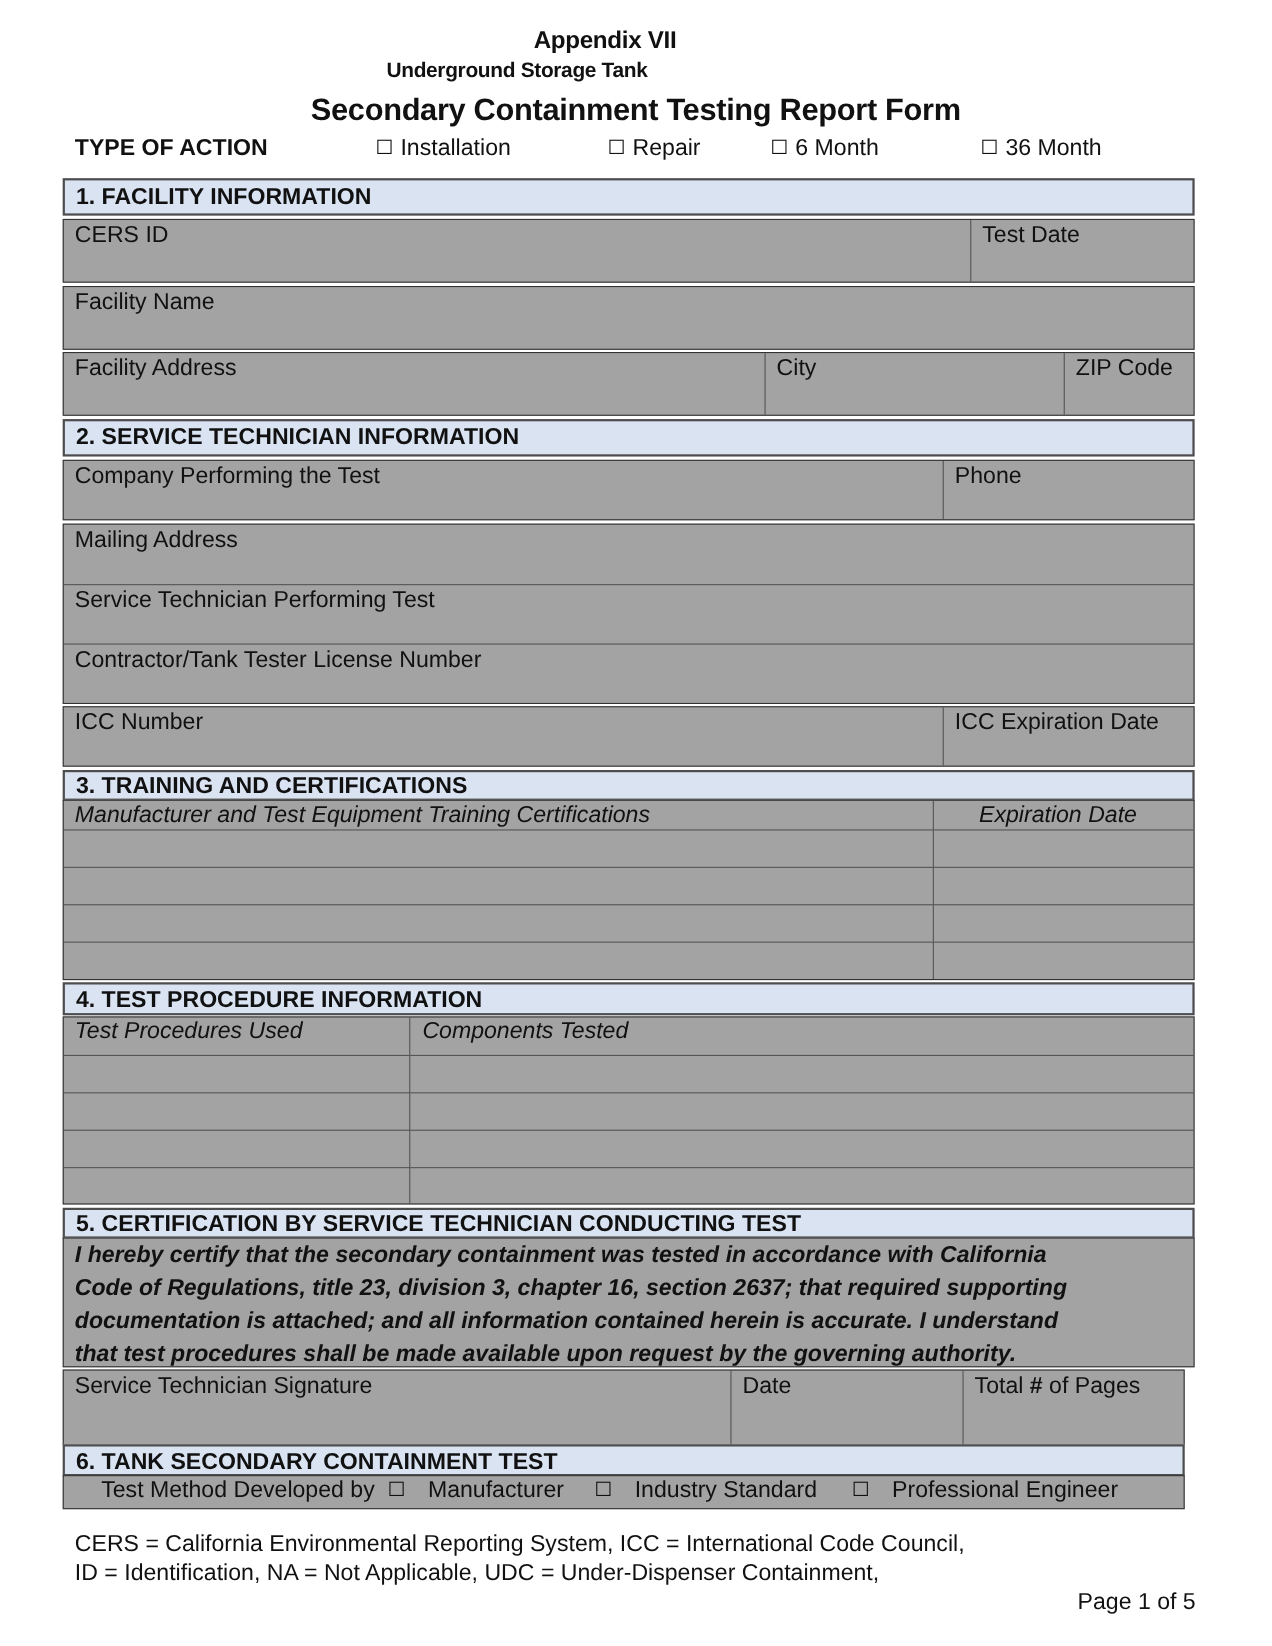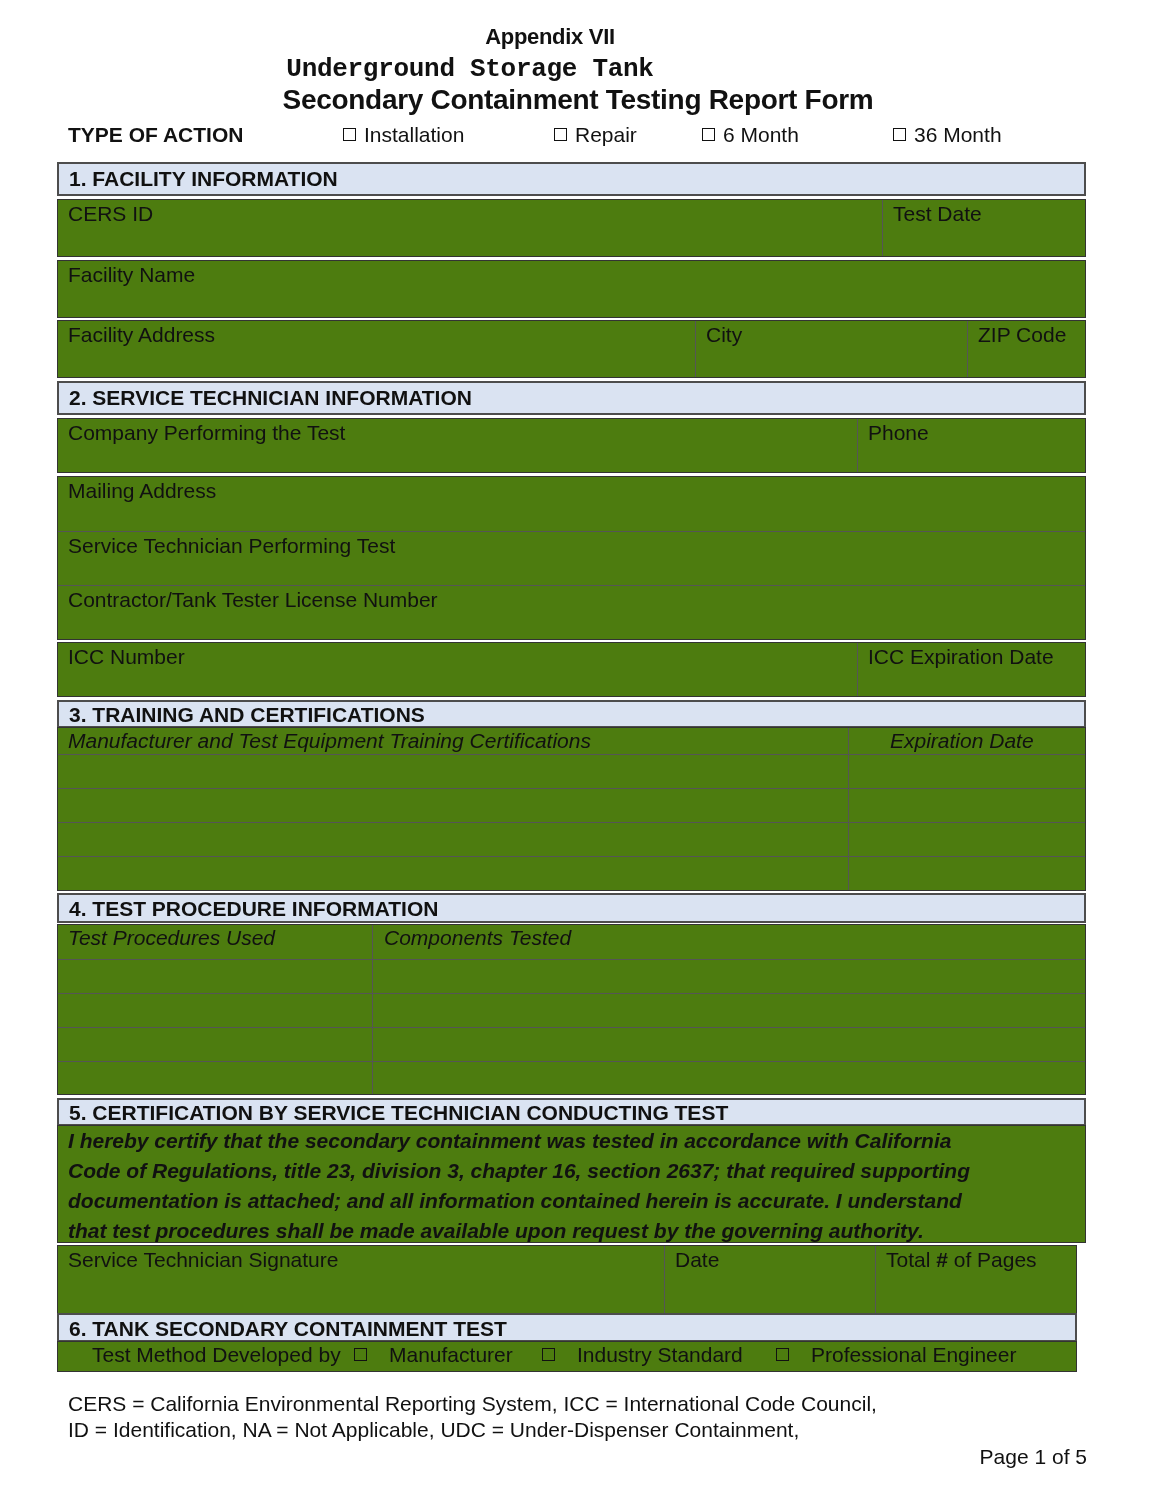--- a/index.html
+++ b/index.html
@@ -1,28 +1,28 @@
 <!DOCTYPE html>
 <html><head>
 <meta charset="utf-8">
 <style>
   html, body { margin: 0; padding: 0; background: #ffffff; }
   body { width: 1156px; height: 1496px; position: relative; overflow: hidden;
          font-family: "Liberation Sans", sans-serif; color: #111; }
   .abs { position: absolute; }
   .title1 { top: 24px; left: 0; width: 1100px; text-align: center; font-weight: bold; font-size: 22px; letter-spacing: -0.3px; }
-  .title2 { top: 54px; left: 0; width: 940px; text-align: center; font-weight: bold; font-size: 26px; letter-spacing: -0.3px; font-family: Liberation Mono, monospace; }
+  .title2 { top: 54px; left: 0; width: 940px; text-align: center; font-weight: bold; font-size: 19px; letter-spacing: -0.3px; }
   .title3 { top: 84px; left: 0; width: 1156px; text-align: center; font-weight: bold; font-size: 28px; letter-spacing: -0.3px; }
   .toa-label { top: 123px; left: 68px; font-weight: bold; font-size: 21px; }
   .toa-opt { top: 123px; font-size: 21px; white-space: nowrap; }
   .cb { display: inline-block; width: 13px; height: 13px; border: 1.5px solid #111; vertical-align: 1px; margin-right: 8px; box-sizing: border-box; }
 
   .band { position: absolute; left: 57px; width: 1029px; background: #dae3f2; border: 2px solid #4d4d4d; box-sizing: border-box;
           font-weight: bold; font-size: 21px; padding-left: 10px; line-height: 30px; }
-  .box { position: absolute; border: 1.5px solid #333; box-sizing: border-box; background: #4d7c0f; }
+  .box { position: absolute; border: 1.5px solid #333; box-sizing: border-box; background: #a3a3a3; }
   .cell { position: absolute; top: 0; bottom: 0; box-sizing: border-box; }
   .cell.divl { border-left: 1.5px solid #555; }
   .lbl { position: absolute; left: 10px; top: 2px; font-size: 21px; white-space: nowrap; }
   .hline { position: absolute; left: 0; right: 0; height: 0; border-top: 1.5px solid #555; }
   .vline { position: absolute; top: 0; bottom: 0; width: 0; border-left: 1.5px solid #555; }
   .ital { font-style: italic; }
   .cert-text { position: absolute; left: 10px; right: 10px; top: 0; font-size: 21px; font-weight: bold; font-style: italic; line-height: 30px; }
   .footer-line { font-size: 21px; left: 68px; white-space: nowrap; }
   .page-num { font-size: 21px; right: 69px; top: 1445px; }
 </style>

